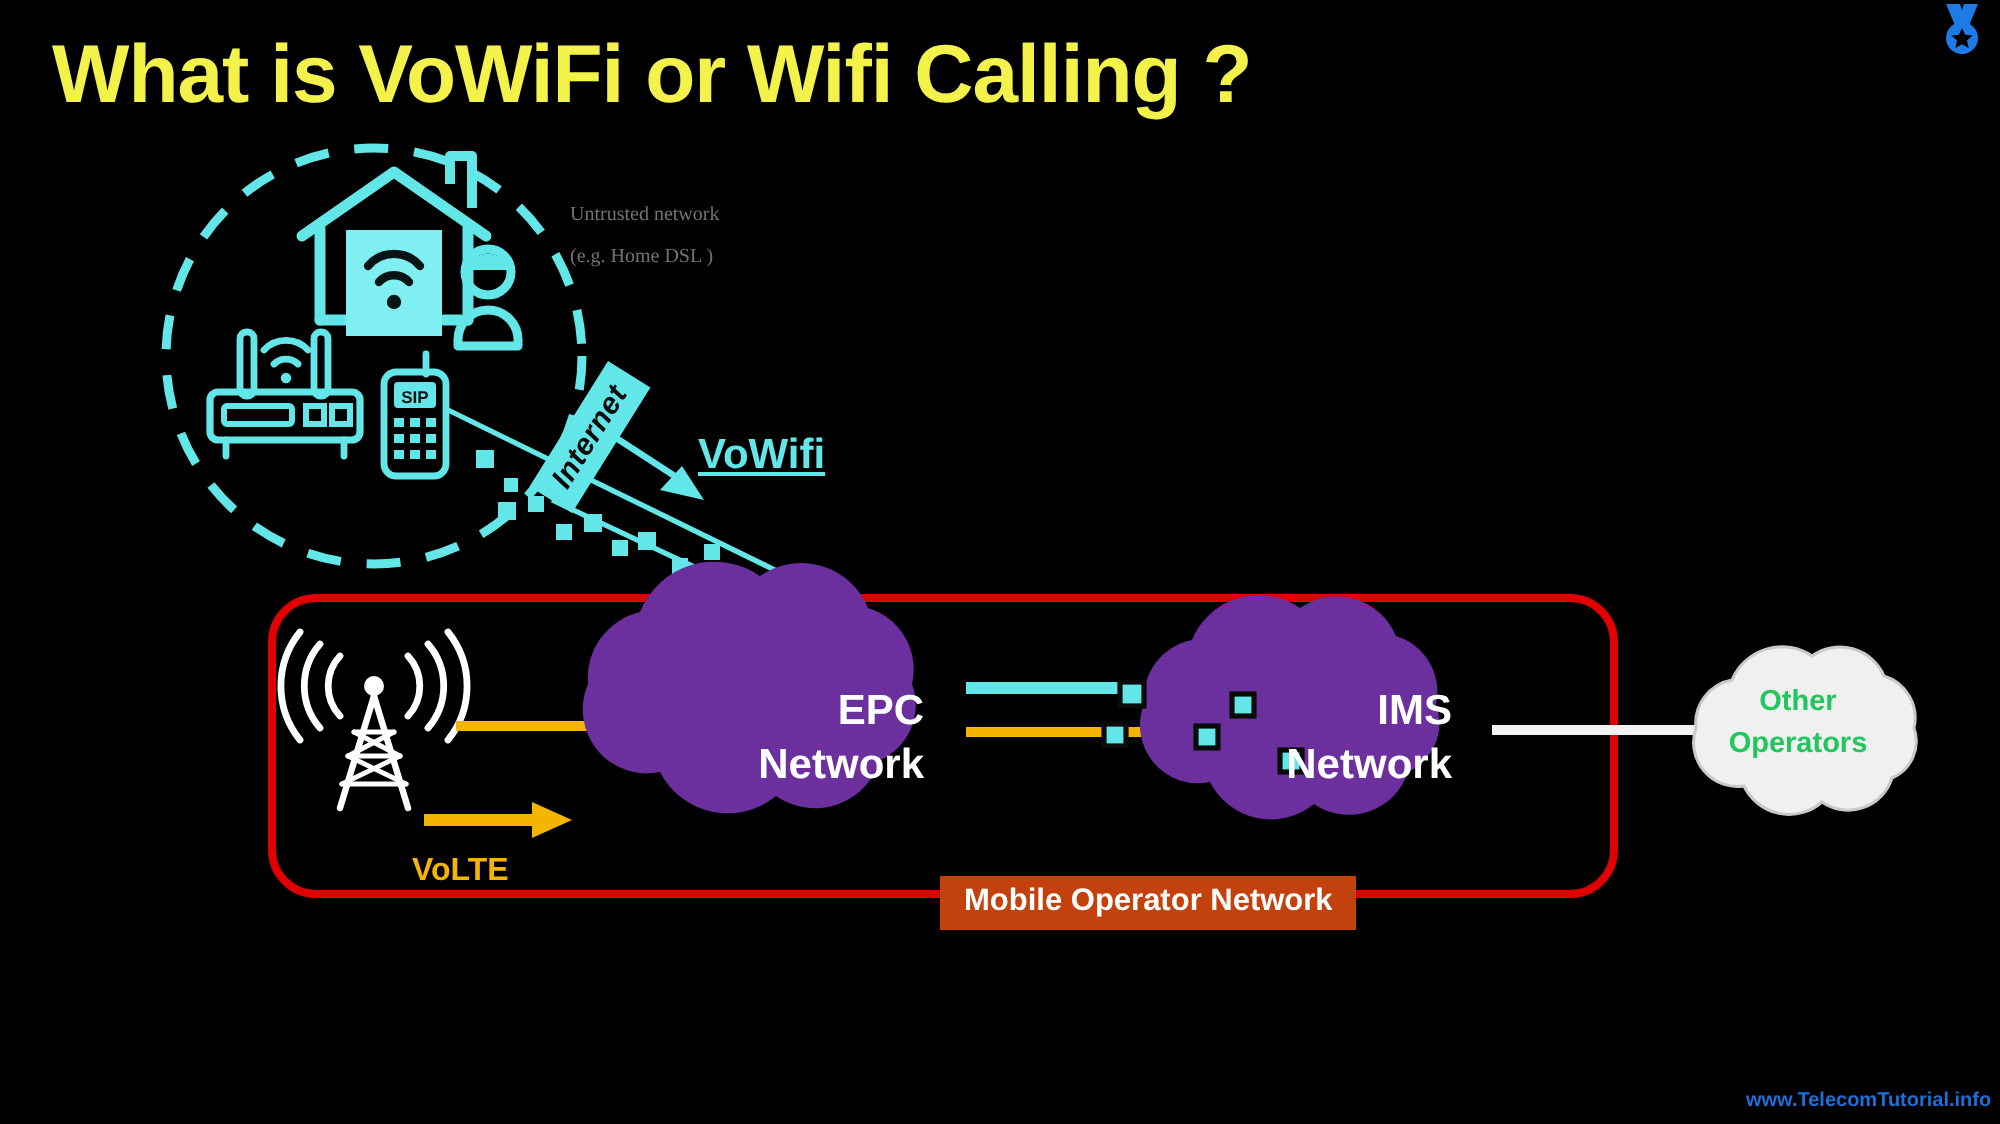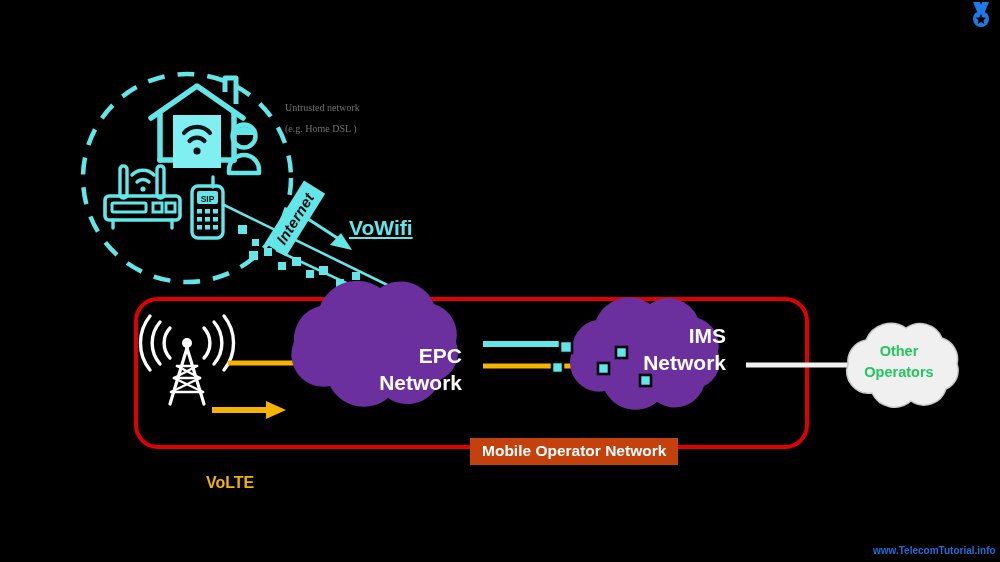--- a/index.html
+++ b/index.html
@@ -80,35 +80,34 @@
   }
 
   
   #volte-label {
     left: 206px;
     top: 427px;
     color: #F5B400;
     font-size: 16px;
     font-weight: bold;
     white-space: nowrap;
-    margin-top: 47px;
   }
 
   
   .cloud-label {
     color: #FFFFFF;
     font-size: 21px;
     font-weight: bold;
     text-align: right;
     line-height: 27px;
     white-space: nowrap;
     pointer-events: none;
   }
   #epc-label { left: 318px; top: 342px; width: 144px; }
-  #ims-label { left: 582px; top: 322px; width: 144px; }
+  #ims-label { left: 582px; top: 342px; width: 144px; }
 
   #other-operators-label {
     left: 840px;
     top: 341px;
     width: 118px;
     color: #22c55e;
     font-size: 14.5px;
     font-weight: bold;
     text-align: center;
     line-height: 21px;
@@ -311,20 +310,21 @@
     </g>
 
     <g>
       <path d="M973 2 L978 14 L983 11 L980 2 Z" fill="#1E7BE6"></path>
       <path d="M989 2 L984 14 L979 11 L982 2 Z" fill="#1E7BE6"></path>
       <circle cx="981" cy="19" r="8" fill="#1E7BE6"></circle>
       <path d="M981 14 l1.6 3.4 l3.7 .4 l-2.8 2.5 l.8 3.7 l-3.3 -1.9 l-3.3 1.9 l.8 -3.7 l-2.8 -2.5 l3.7 -.4 Z" fill="#000000"></path>
     </g>
   </svg>
 
+  <div class="abs" id="page-title">What is VoWiFi or Wifi Calling ?</div>
 
   <div class="abs" id="untrusted-caption">
     <div>Untrusted network</div>
     <div>(e.g. Home DSL )</div>
   </div>
 
   <div class="abs" id="internet-label">Internet</div>
 
   <div class="abs" id="vowifi-label">VoWifi</div>
 

